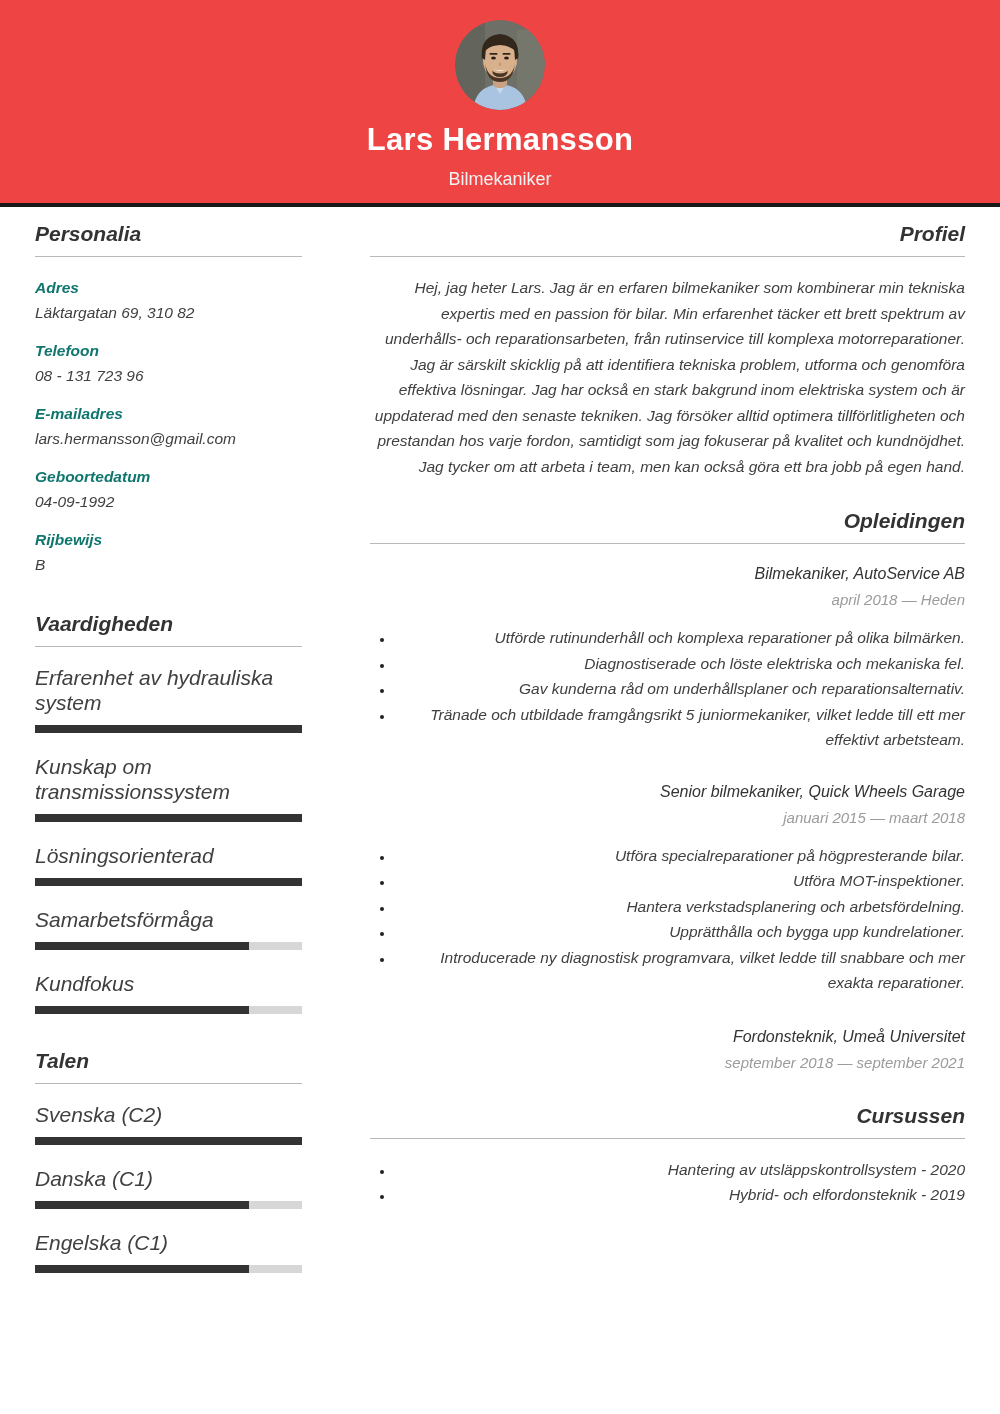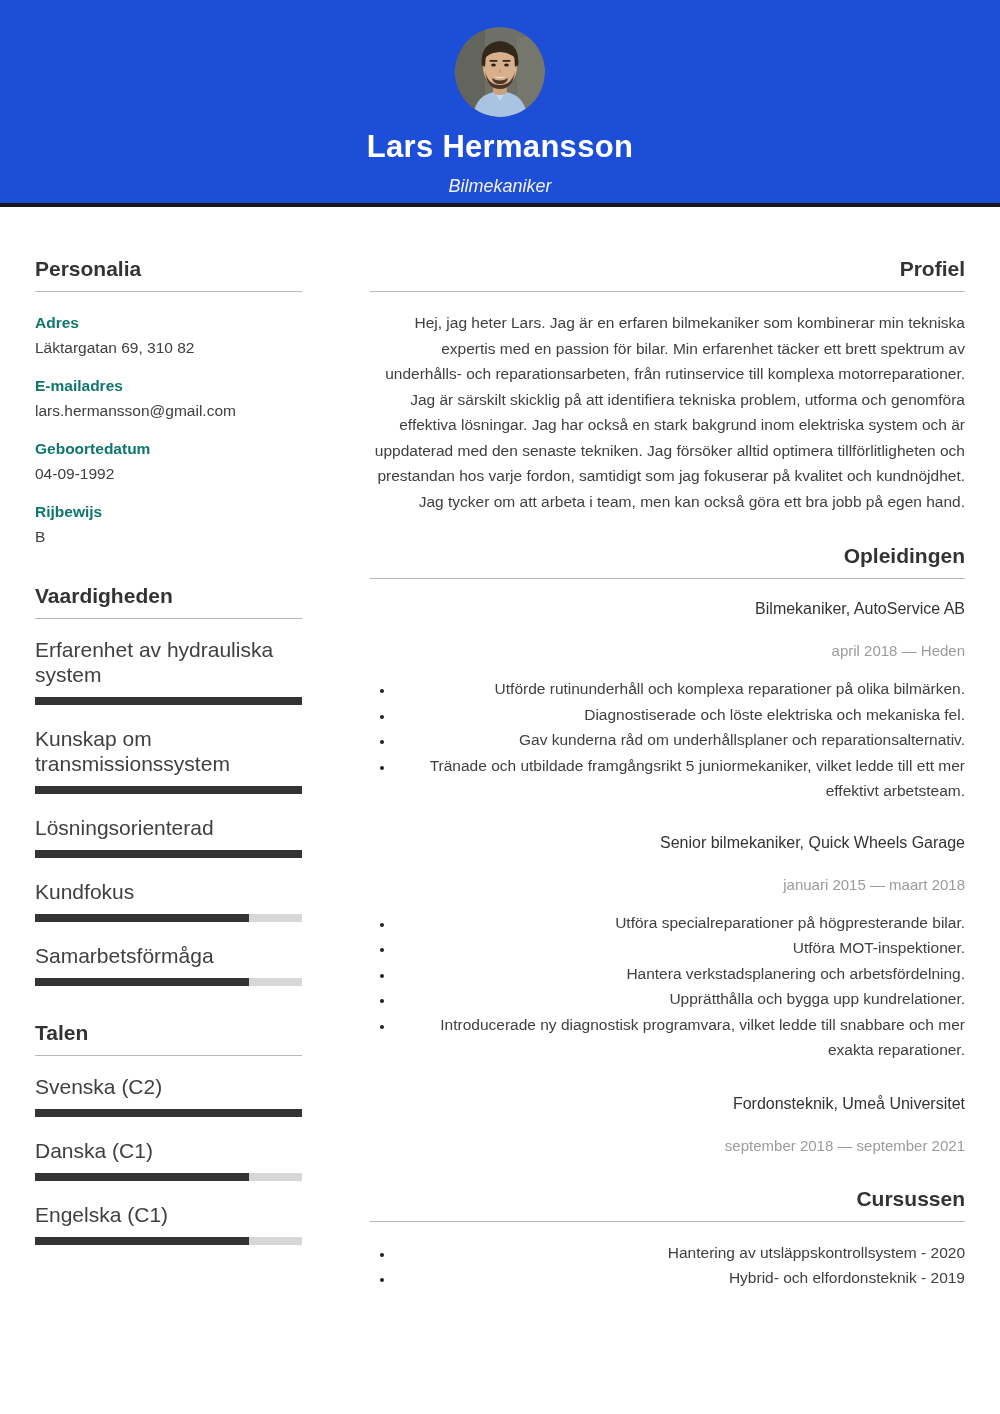--- a/index.html
+++ b/index.html
@@ -14,52 +14,52 @@
   .page {
     width: 1000px;
     height: 1414px;
     background: #ffffff;
     position: relative;
   }
 
   
   .header {
     height: 207px;
-    background: #1d4ed8;
+    background: #ef4444;
     border-bottom: 4px solid #191919;
     text-align: center;
-    padding-top: 27px;
+    padding-top: 20px;
   }
   .avatar {
     width: 90px;
     height: 90px;
     border-radius: 50%;
     overflow: hidden;
     margin: 0 auto;
     display: block;
   }
   .name {
     margin-top: 12px;
     font-size: 31px;
     font-weight: 700;
     color: #ffffff;
     letter-spacing: 0.3px;
   }
   .job-title {
     margin-top: 11px;
     font-size: 18px;
-    font-style: italic;
     color: #f2f2f2;
   }
 
   
   .content {
     display: flex;
-    padding: 50px 35px 0 35px;
+    padding: 15px 35px 0 35px;
     gap: 68px;
+    font-style: italic;
   }
   .left-col  { width: 267px; flex: 0 0 267px; }
   .right-col { flex: 1; min-width: 0; text-align: right; }
 
   h2.section-heading {
     font-size: 21px;
     font-weight: 700;
     color: #333333;
     line-height: 24px;
     padding-bottom: 10px;
@@ -111,21 +111,21 @@
   .job:last-child { margin-bottom: 0; }
   .job-name {
     font-size: 16px;
     line-height: 24px;
     color: #333333;
   }
   .job-period {
     font-size: 15px;
     line-height: 24px;
     color: #9b9b9b;
-    margin-top: 18px;
+    margin-top: 2px;
   }
   ul.bullets {
     margin-top: 13px;
     padding-left: 24px;
     list-style: disc;
   }
   ul.bullets li {
     font-size: 15.5px;
     line-height: 25.5px;
     color: #404040;
@@ -186,20 +186,24 @@
     <div class="left-col">
 
       <div>
         <h2 class="section-heading">Personalia</h2>
 
         <div class="field">
           <div class="field-label">Adres</div>
           <div class="field-value">Läktargatan 69, 310 82</div>
         </div>
         <div class="field">
+          <div class="field-label">Telefoon</div>
+          <div class="field-value">08 - 131 723 96</div>
+        </div>
+        <div class="field">
           <div class="field-label">E-mailadres</div>
           <div class="field-value">lars.hermansson@gmail.com</div>
         </div>
         <div class="field">
           <div class="field-label">Geboortedatum</div>
           <div class="field-value">04-09-1992</div>
         </div>
         <div class="field">
           <div class="field-label">Rijbewijs</div>
           <div class="field-value">B</div>
@@ -221,27 +225,27 @@
               <div class="bar-fill" style="width: 100%;"></div>
             </div>
         </div>
         <div class="skill">
           <div class="skill-label">Lösningsorienterad</div>
           <div class="bar">
               <div class="bar-fill" style="width: 100%;"></div>
             </div>
         </div>
         <div class="skill">
+          <div class="skill-label">Samarbetsförmåga</div>
+          <div class="bar">
+              <div class="bar-fill" style="width: 80%;"></div>
+            </div>
+        </div>
+        <div class="skill">
           <div class="skill-label">Kundfokus</div>
-          <div class="bar">
-              <div class="bar-fill" style="width: 80%;"></div>
-            </div>
-        </div>
-        <div class="skill">
-          <div class="skill-label">Samarbetsförmåga</div>
           <div class="bar">
               <div class="bar-fill" style="width: 80%;"></div>
             </div>
         </div>
       </div>
 
       <div class="section-gap">
         <h2 class="section-heading">Talen</h2>
 
         <div class="skill">

